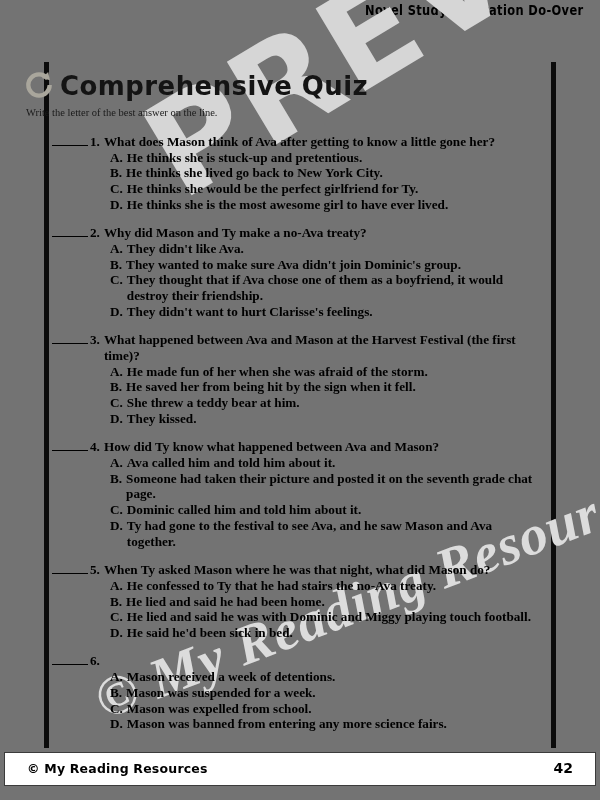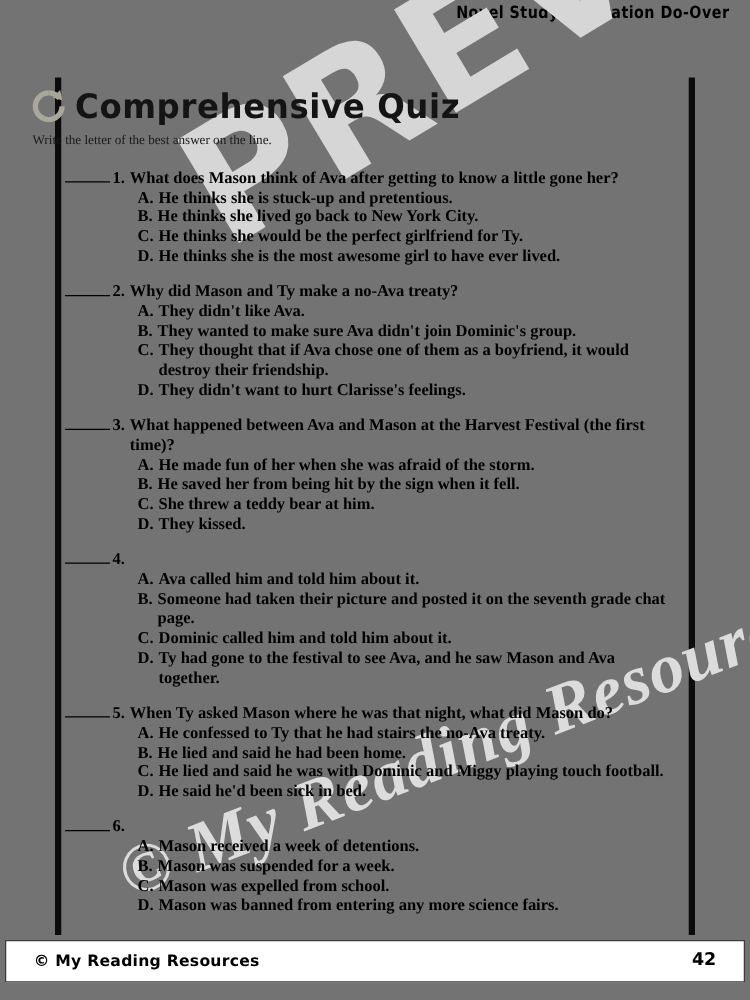--- a/index.html
+++ b/index.html
@@ -318,20 +318,21 @@
           <div class="choice">
             <span class="choice-letter">D.</span>
             <span class="choice-text">They kissed.</span>
           </div>
         </div>
       </div>
       <div class="q-block">
         <div class="q-line">
           <span class="q-blank"></span>
           <span class="q-num">4.</span>
+          <span class="q-text">How did Ty know what happened between Ava and Mason?</span>
         </div>
         <div class="choices">
           <div class="choice">
             <span class="choice-letter">A.</span>
             <span class="choice-text">Ava called him and told him about it.</span>
           </div>
           <div class="choice">
             <span class="choice-letter">B.</span>
             <span class="choice-text">Someone had taken their picture and posted it on the seventh grade chat page.</span>
           </div>

